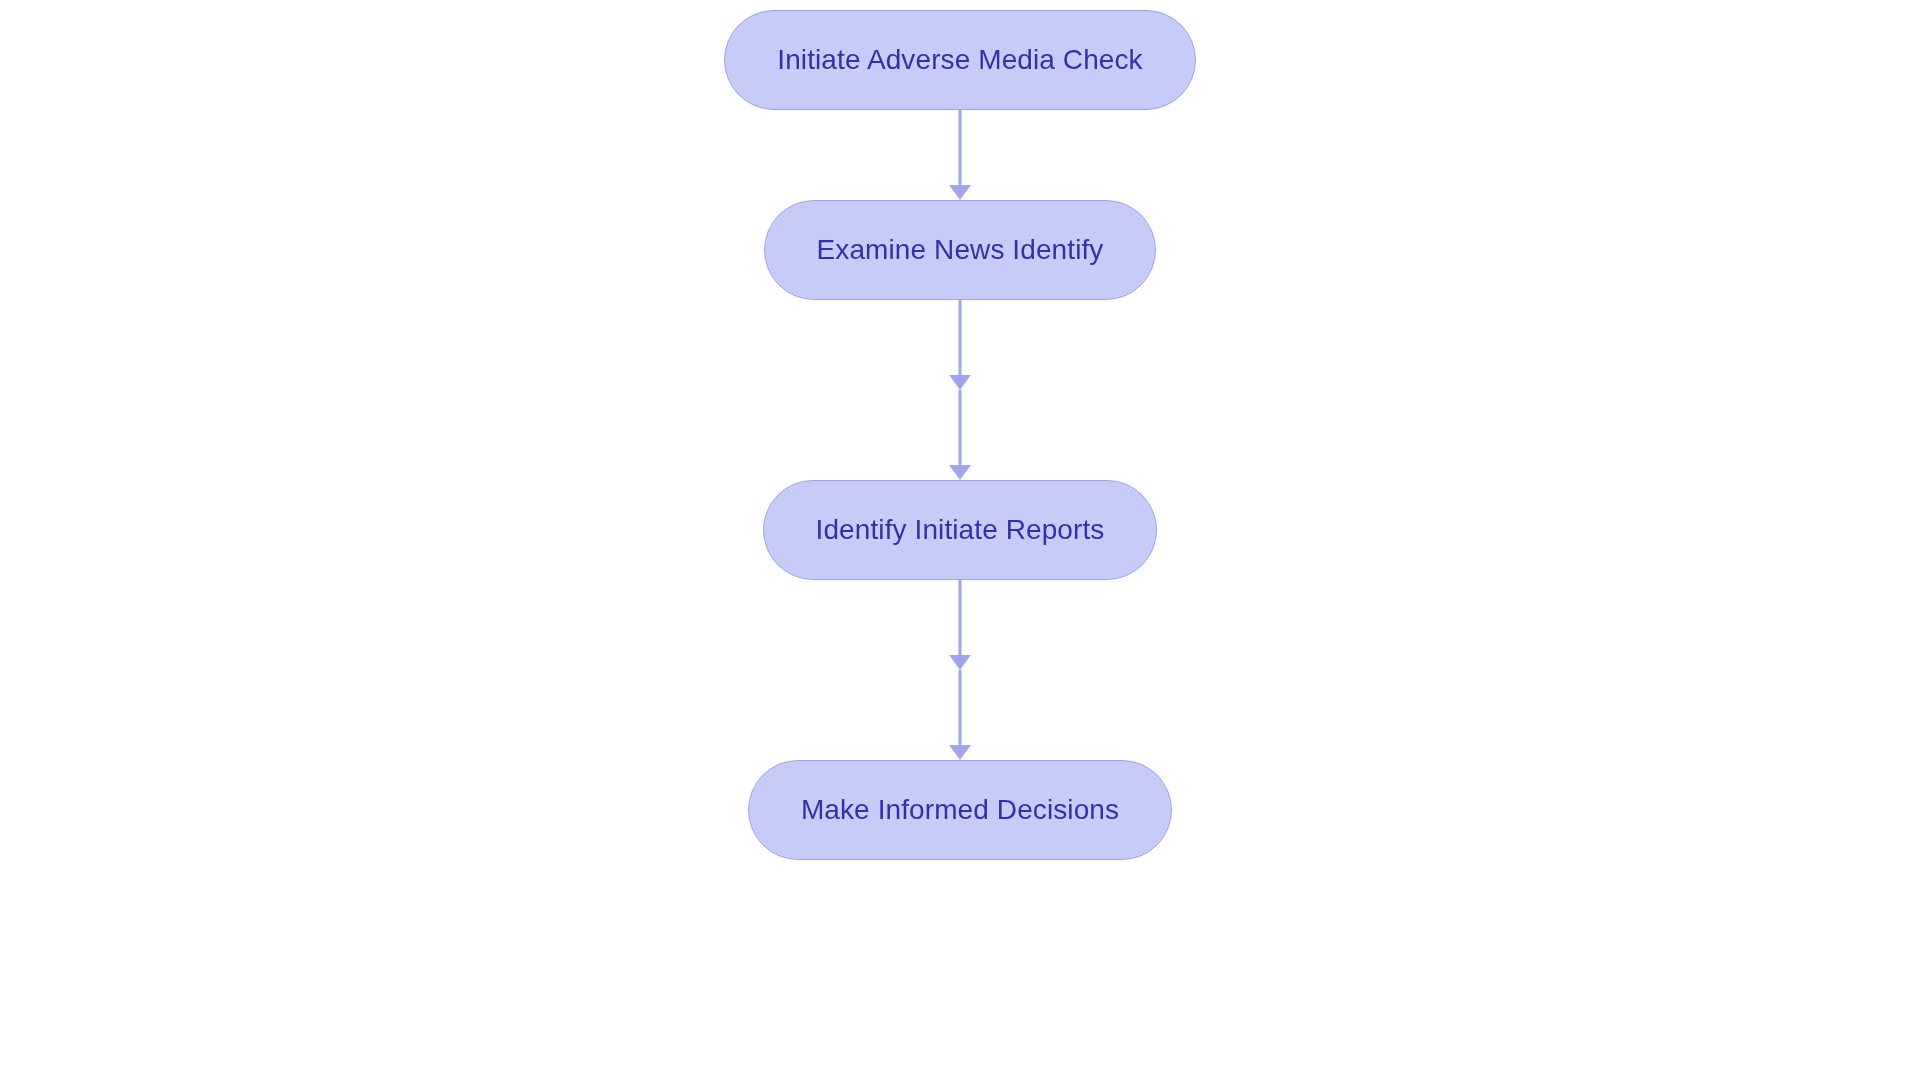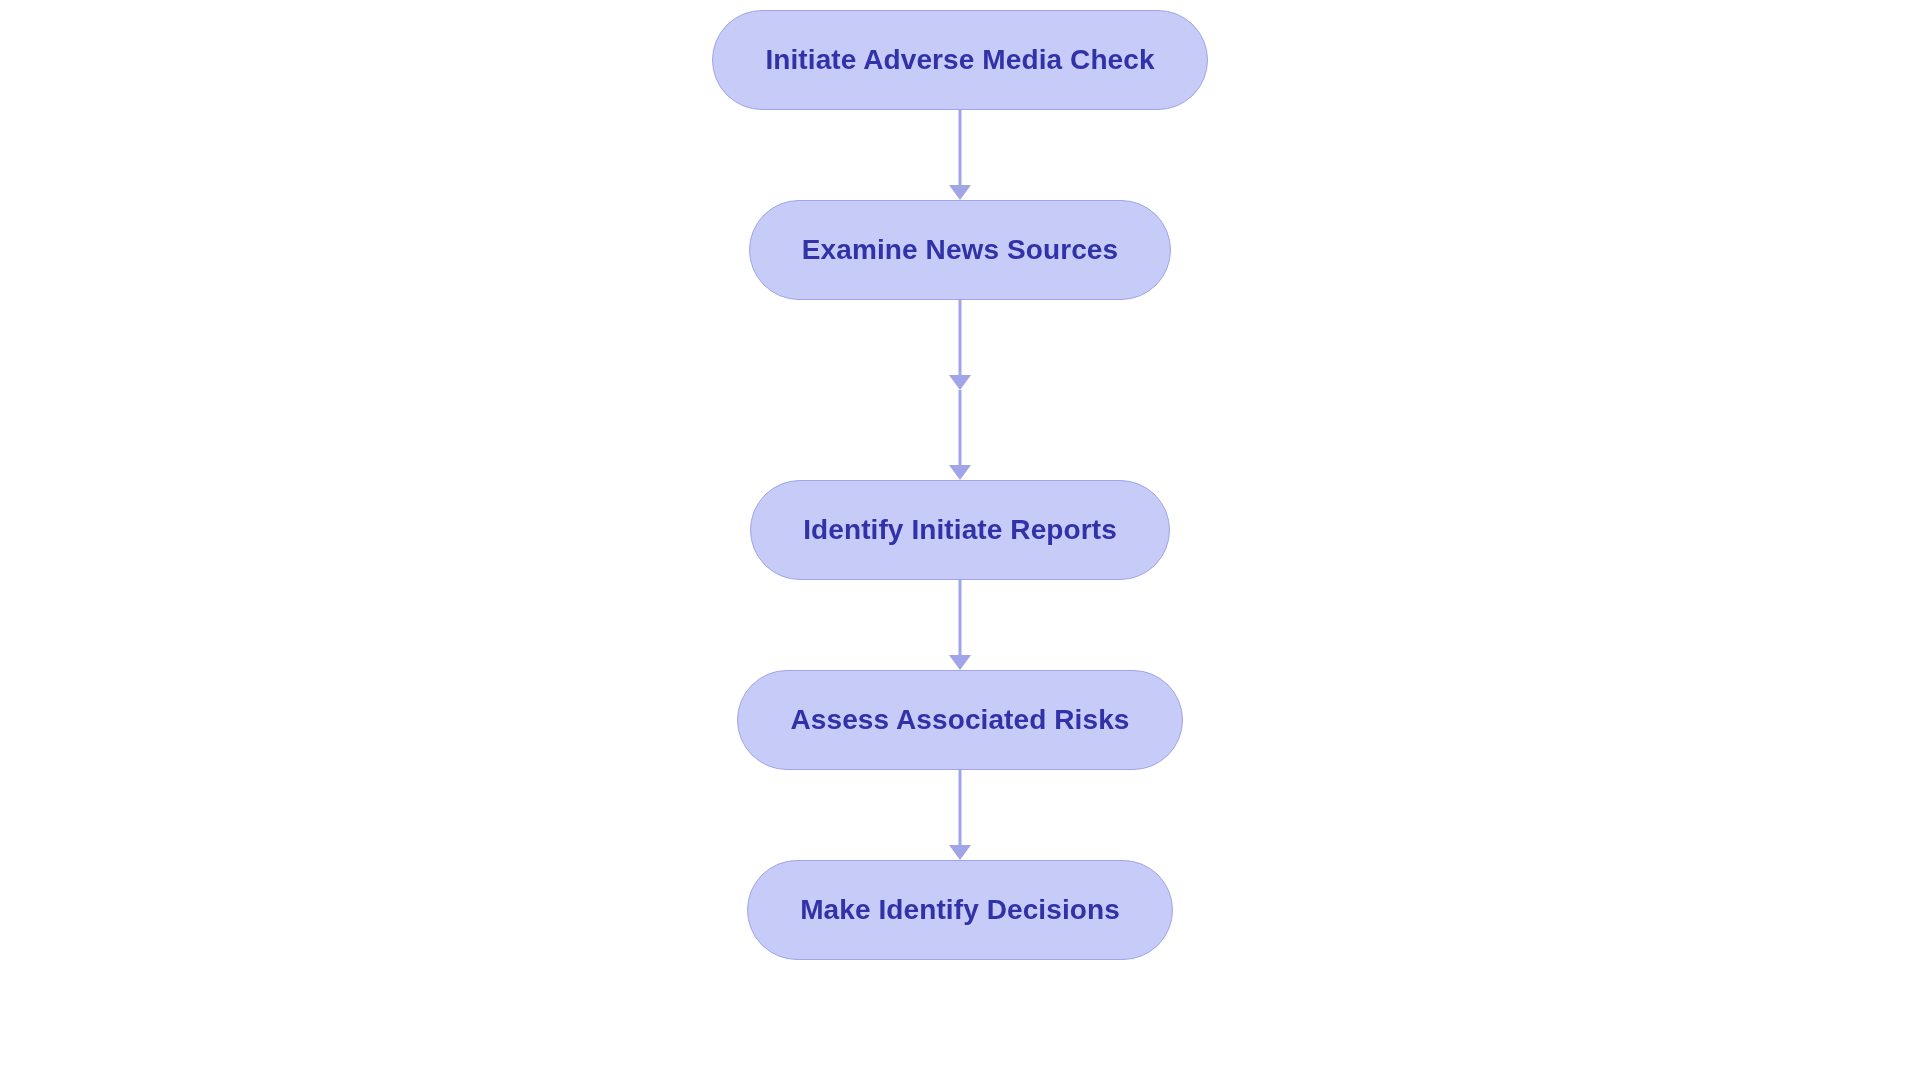--- a/index.html
+++ b/index.html
@@ -47,21 +47,21 @@
     position: relative;
     z-index: 2;
   }
 
   .flow-node-label {
     font-size: 28px;
     line-height: 1;
     color: #3232a8;
     white-space: nowrap;
     letter-spacing: 0.1px;
-    font-weight: 700;
+    font-weight: 400;
   }
 
   .flow-connector {
     width: 24px;
     height: 90px;
     position: relative;
     display: block;
     z-index: 1;
   }
 
@@ -96,21 +96,21 @@
     <div class="flow-node">
       <span class="flow-node-label">Initiate Adverse Media Check</span>
     </div>
 
     <div class="flow-connector">
       <span class="connector-line"></span>
       <span class="connector-arrowhead"></span>
     </div>
 
     <div class="flow-node">
-      <span class="flow-node-label">Examine News Sources</span>
+      <span class="flow-node-label">Examine News Identify</span>
     </div>
 
     <div class="flow-connector">
       <span class="connector-line"></span>
       <span class="connector-arrowhead"></span>
     </div>
 
 
     <div class="flow-connector">
       <span class="connector-line"></span>
@@ -119,27 +119,24 @@
 
     <div class="flow-node">
       <span class="flow-node-label">Identify Initiate Reports</span>
     </div>
 
     <div class="flow-connector">
       <span class="connector-line"></span>
       <span class="connector-arrowhead"></span>
     </div>
 
-    <div class="flow-node">
-      <span class="flow-node-label">Assess Associated Risks</span>
-    </div>
 
     <div class="flow-connector">
       <span class="connector-line"></span>
       <span class="connector-arrowhead"></span>
     </div>
 
     <div class="flow-node">
-      <span class="flow-node-label">Make Identify Decisions</span>
+      <span class="flow-node-label">Make Informed Decisions</span>
     </div>
 
   </div>
 </div>
 
 </body></html>

